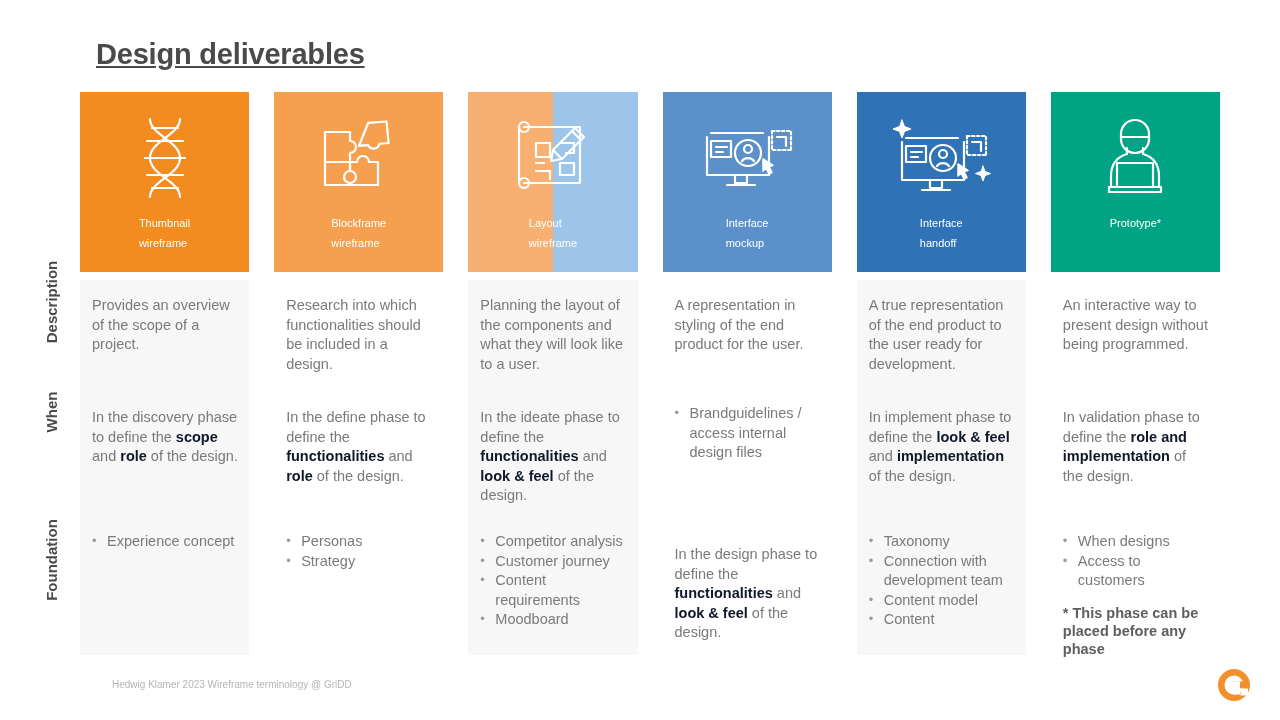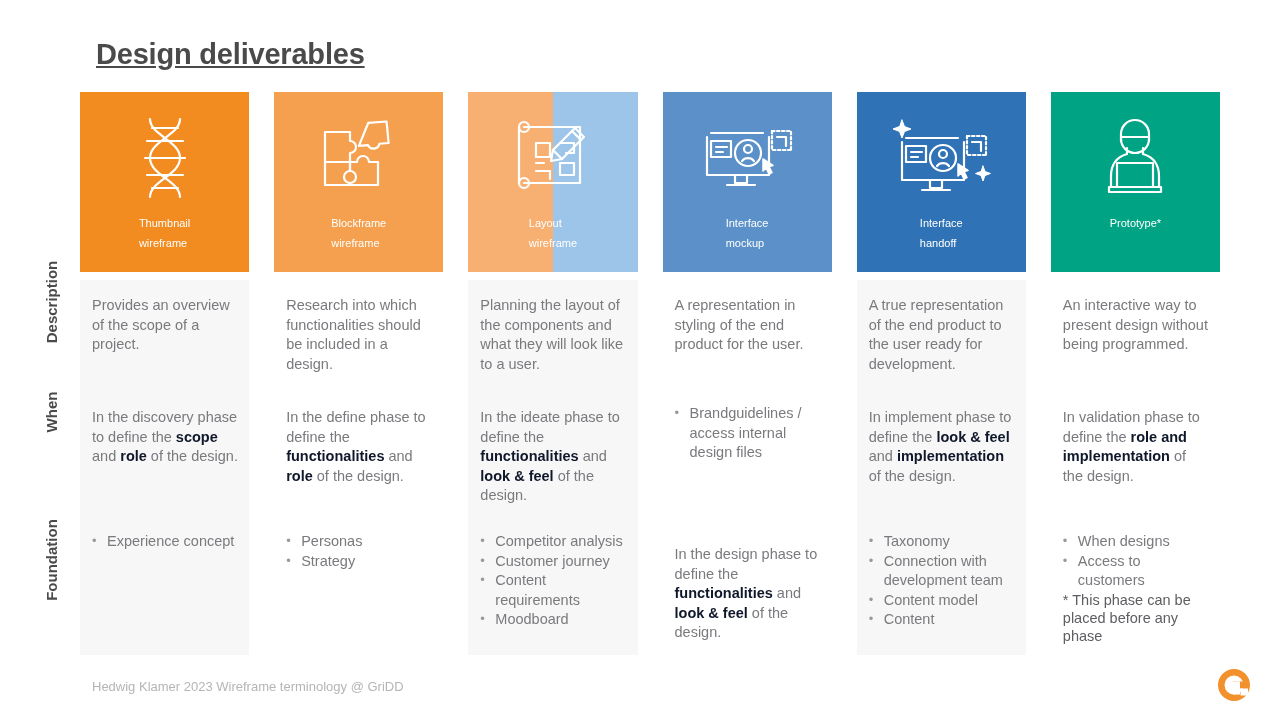--- a/index.html
+++ b/index.html
@@ -122,22 +122,22 @@
   }
   ul.bullets li::before {
     content: "\2022";
     position: absolute;
     left: 0;
     top: -1px;
     font-size: 13px;
     color: #9a9a9e;
   }
   .footnote {
-    margin-top: 0;
-    font-weight: normal;
+    margin-top: 13px;
+    font-weight: bold;
     color: #5d5d62;
     line-height: 18px;
   }
 
   
   .row-label {
     position: absolute;
     left: 0;
     width: 180px;
     font-size: 15px;
@@ -147,23 +147,23 @@
     transform-origin: 0 0;
     transform: rotate(-90deg);
   }
   #row-label-description { top: 392px; left: 43px; }
   #row-label-when        { top: 502px; left: 43px; }
   #row-label-foundation  { top: 650px; left: 43px; }
 
   
   #footer-credit {
     position: absolute;
-    left: 92px;
+    left: 112px;
     top: 679px;
-    font-size: 13px;
+    font-size: 10px;
     color: #b5b5b8;
   }
   #brand-logo {
     position: absolute;
     left: 1215px;
     top: 666px;
     width: 38px;
     height: 38px;
   }
 </style>

